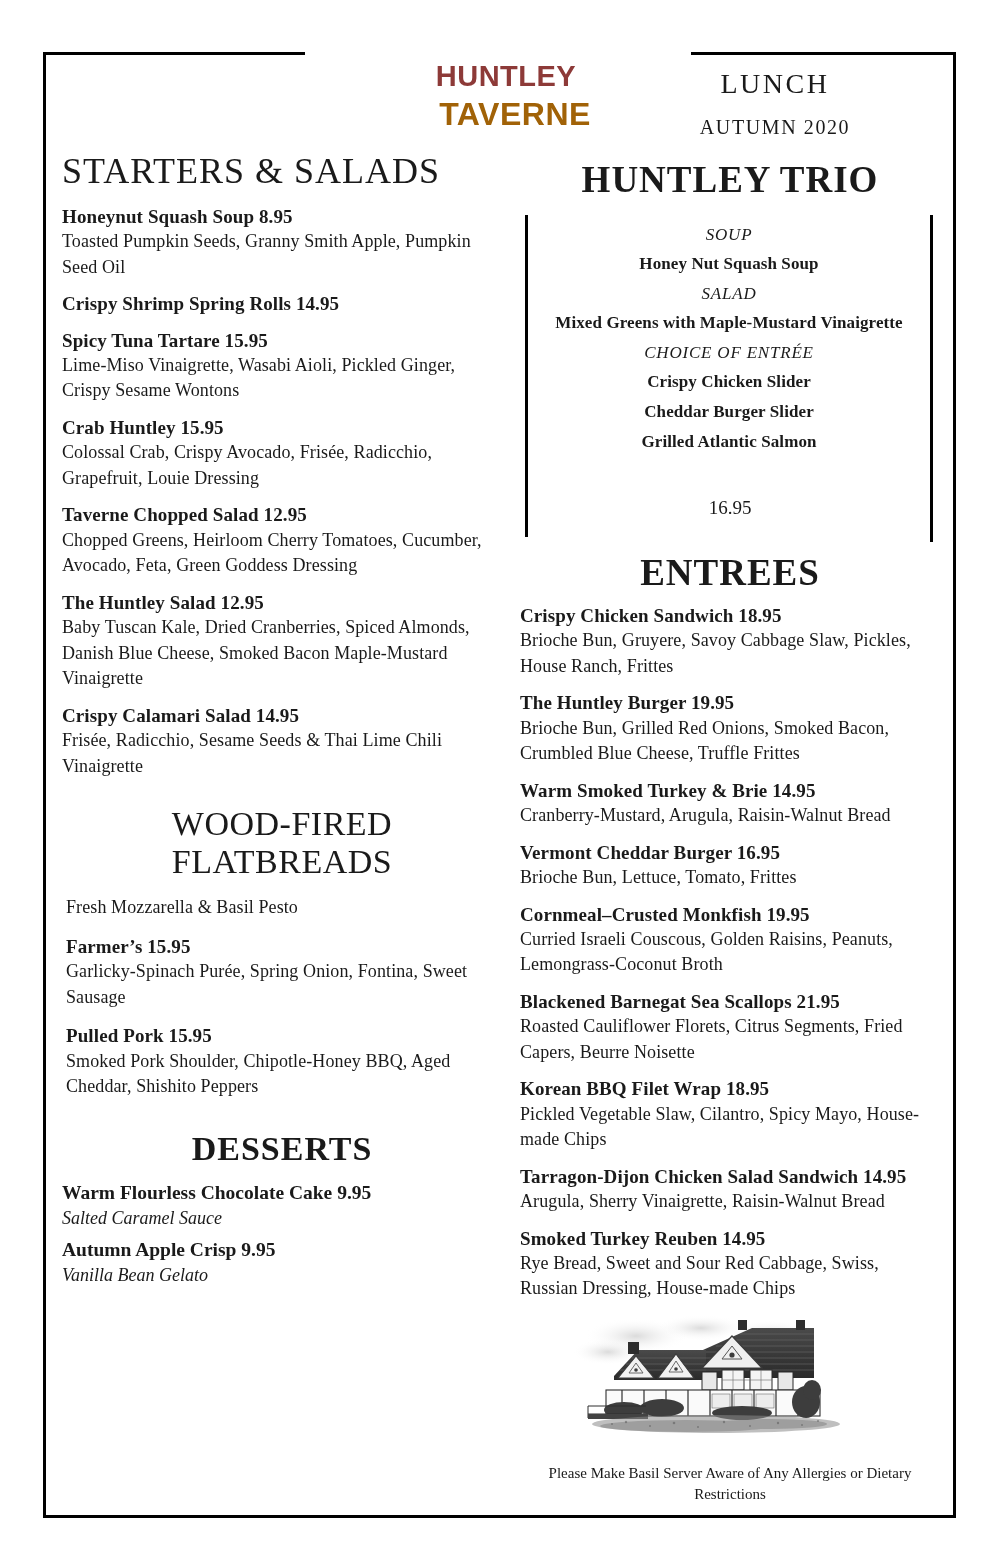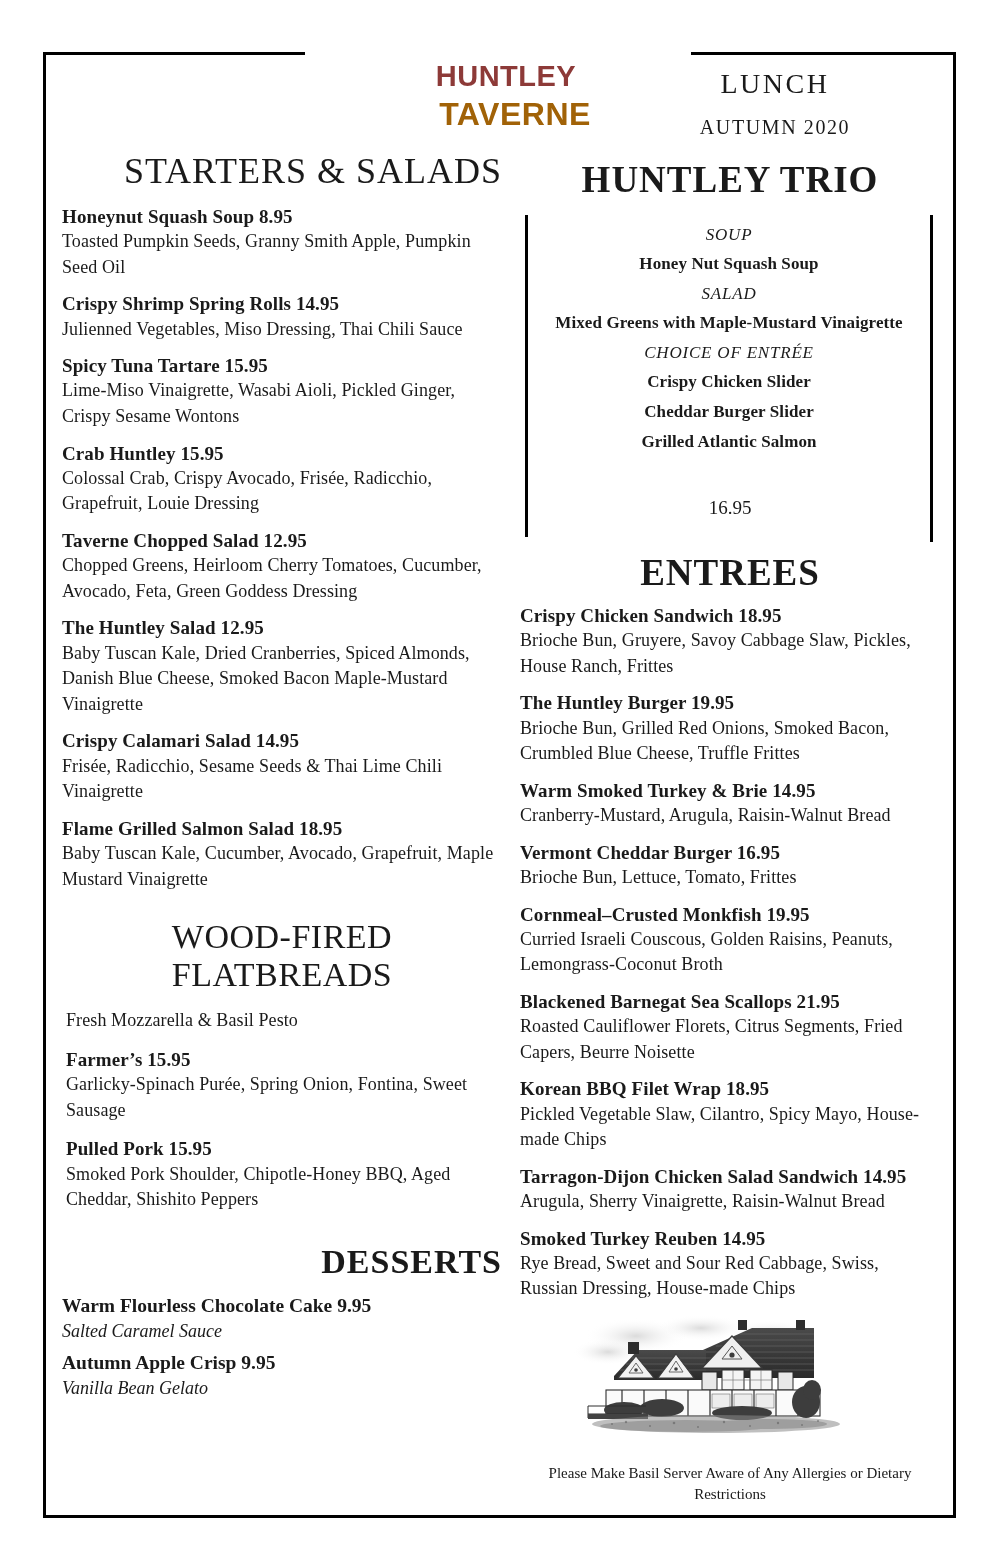--- a/index.html
+++ b/index.html
@@ -74,21 +74,21 @@
   .hdr-season {
     font-size: 20px;
     letter-spacing: 1.6px;
     margin-top: 16px;
   }
 
   
   .sec-title {
     font-size: 36px;
     letter-spacing: 1px;
-    text-align: right;
+    text-align: left;
     line-height: 1.08;
     font-weight: normal;
     margin: 0;
   }
 
   
   .col-left {
     position: absolute;
     left: 62px; top: 144px;
     width: 440px;
@@ -112,21 +112,21 @@
     font-size: 34px;
     text-align: center;
     line-height: 1.12;
     margin: 26px 0 14px 0;
     letter-spacing: 0.5px;
   }
   .flat-item { margin-bottom: 14px; padding-left: 4px; }
 
   .dessert-head {
     font-size: 34px;
-    text-align: right;
+    text-align: center;
     margin: 30px 0 12px 0;
     letter-spacing: 1px;
   }
   .dessert-item { margin-bottom: 6px; }
   .dessert-name { font-size: 19.5px; font-weight: bold; line-height: 1.3; }
   .dessert-sub  { font-size: 18px; font-style: italic; line-height: 1.45; }
 
   
   .col-right {
     position: absolute;
@@ -229,45 +229,40 @@
   <div class="col-left">
 
     <h2 class="sec-title">STARTERS &amp; SALADS</h2>
 
     <div class="item">
       <div class="item-name">Honeynut Squash Soup 8.95</div>
       <div class="item-desc">Toasted Pumpkin Seeds, Granny Smith Apple, Pumpkin Seed Oil</div>
     </div>
     <div class="item">
       <div class="item-name">Crispy Shrimp Spring Rolls 14.95</div>
-      <div class="item-desc">Julienned Vegetables, Miso Dressing, Thai Chili Sauce</div>
     </div>
     <div class="item">
       <div class="item-name">Spicy Tuna Tartare 15.95</div>
       <div class="item-desc">Lime-Miso Vinaigrette, Wasabi Aioli, Pickled Ginger, Crispy Sesame Wontons</div>
     </div>
     <div class="item">
       <div class="item-name">Crab Huntley 15.95</div>
       <div class="item-desc">Colossal Crab, Crispy Avocado, Frisée, Radicchio, Grapefruit, Louie Dressing</div>
     </div>
     <div class="item">
       <div class="item-name">Taverne Chopped Salad 12.95</div>
       <div class="item-desc">Chopped Greens, Heirloom Cherry Tomatoes, Cucumber, Avocado, Feta, Green Goddess Dressing</div>
     </div>
     <div class="item">
       <div class="item-name">The Huntley Salad 12.95</div>
       <div class="item-desc">Baby Tuscan Kale, Dried Cranberries, Spiced Almonds, Danish Blue Cheese, Smoked Bacon Maple-Mustard Vinaigrette</div>
     </div>
     <div class="item">
       <div class="item-name">Crispy Calamari Salad 14.95</div>
       <div class="item-desc">Frisée, Radicchio, Sesame Seeds &amp; Thai Lime Chili Vinaigrette</div>
-    </div>
-    <div class="item">
-      <div class="item-name">Flame Grilled Salmon Salad 18.95</div>
-      <div class="item-desc">Baby Tuscan Kale, Cucumber, Avocado, Grapefruit, Maple Mustard Vinaigrette</div>
     </div>
 
     <div class="flat-head">
       <div>WOOD-FIRED</div>
       <div>FLATBREADS</div>
     </div>
 
     <div class="item flat-item">
       <div class="item-desc">Fresh Mozzarella &amp; Basil Pesto</div>
     </div>

